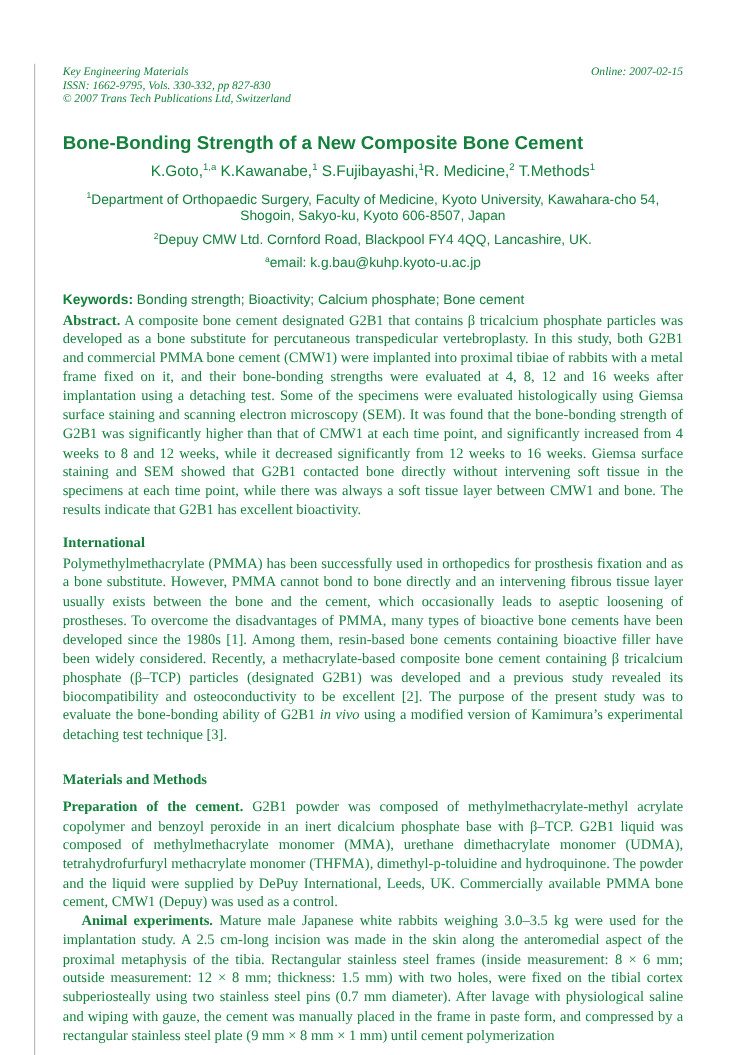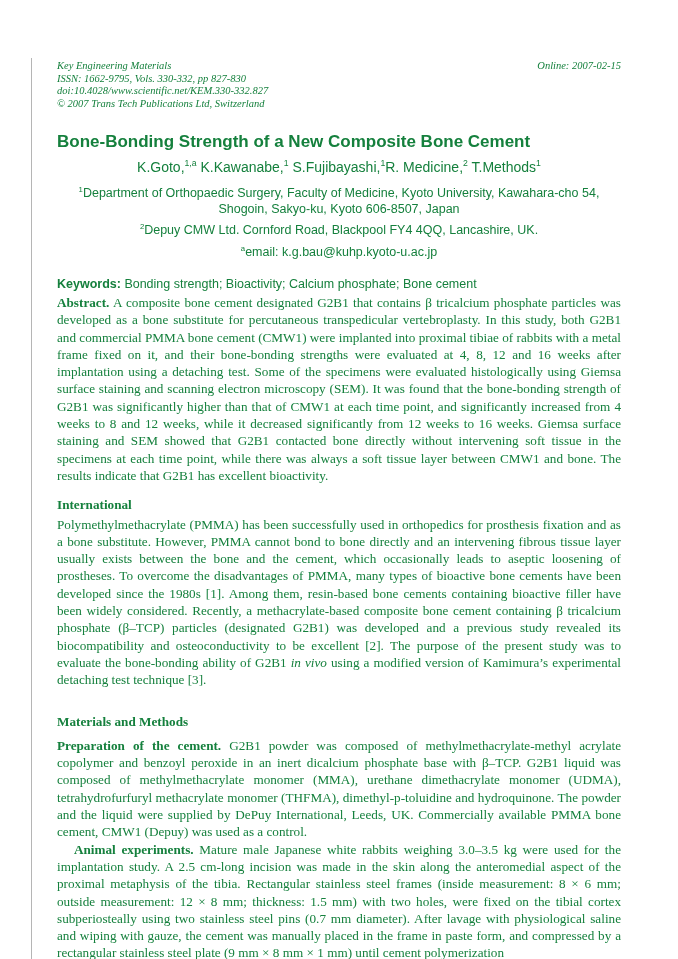--- a/index.html
+++ b/index.html
@@ -91,21 +91,20 @@
 <body>
 
 <div class="page">
   <div class="scan-line"></div>
   <div class="content">
 
     <div class="header-row">
       <div class="header-left">
         <div>Key Engineering Materials</div>
         <div>ISSN: 1662-9795, Vols. 330-332, pp 827-830</div>
-        <div>doi:10.4028/www.scientific.net/KEM.330-332.827</div>
         <div>© 2007 Trans Tech Publications Ltd, Switzerland</div>
       </div>
       <div class="header-right">Online: 2007-02-15</div>
     </div>
 
     <h1 class="title">Bone-Bonding Strength of a New Composite Bone Cement</h1>
 
     <div class="authors">
       <span><span>K.Goto,</span><sup>1,a</sup></span><span><span> K.Kawanabe,</span><sup>1</sup></span><span><span> S.Fujibayashi,</span><sup>1</sup></span><span><span>R. Medicine,</span><sup>2</sup></span><span><span> T.Methods</span><sup>1</sup></span>
     </div>

